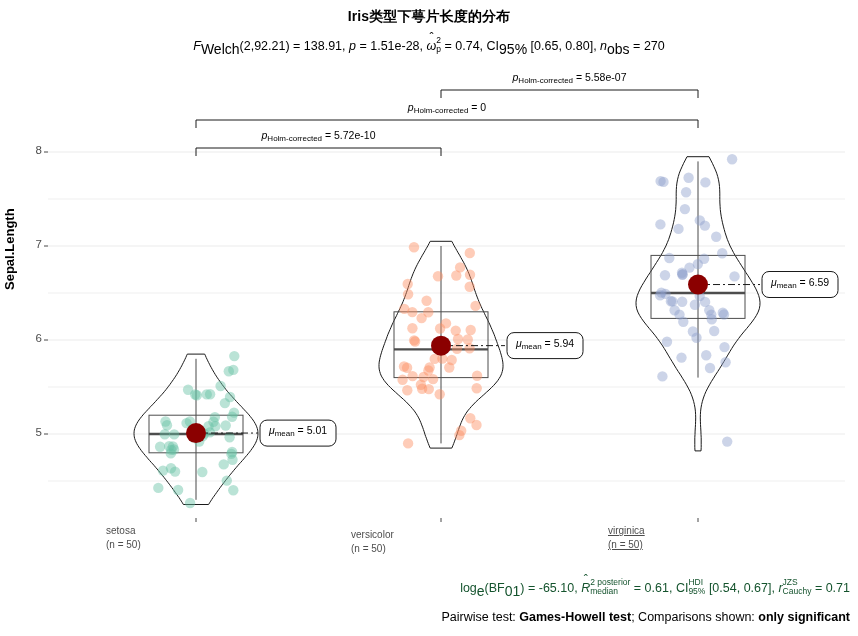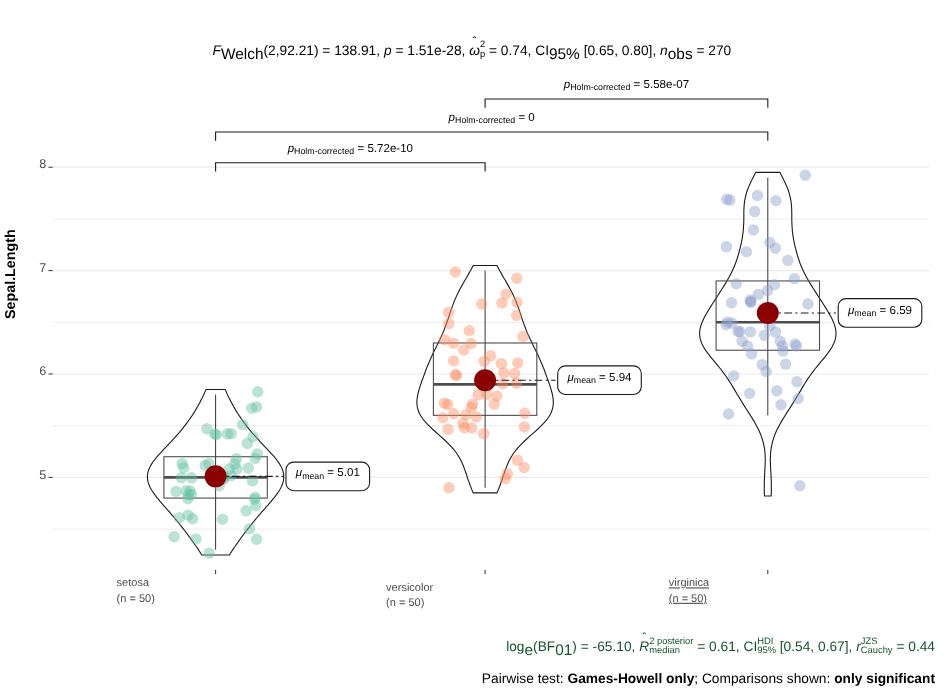--- a/index.html
+++ b/index.html
@@ -111,20 +111,21 @@
   .supsub span { display: block; }
   .hat { position: relative; display: inline-block; }
   .hat .hatmark { position: absolute; left: 50%; top: -0.72em;
                   transform: translateX(-50%); font-size: 0.95em; }
 </style>
 </head>
 <body>
 
 <div id="root">
 
+  <div class="title">Iris类型下萼片长度的分布</div>
 
   <div class="subtitle">
     <span class="mi">F</span><span class="sub">Welch</span><span>(2,92.21) = 138.91,</span>
     <span class="mi">p</span>
     <span>= 1.51e-28,</span>
     <span class="hat"><span class="hatmark">̂</span><span class="mi">ω</span></span><span class="supsub"><span>2</span><span>p</span></span>
     <span>= 0.74,</span>
     <span>CI</span><span class="sub">95%</span>
     <span>[0.65, 0.80],</span>
     <span class="mi">n</span><span class="sub">obs</span>
@@ -345,25 +346,25 @@
       </g>
     </svg>
 
   <div class="caption">
     <span>log</span><span class="sub">e</span><span>(BF</span><span class="sub">01</span><span>) = -65.10,</span>
     <span class="hat"><span class="hatmark">̂</span><span class="mi">R</span></span><span class="supsub"><span>2 posterior</span><span>median</span></span>
     <span>= 0.61,</span>
     <span>CI</span><span class="supsub"><span>HDI</span><span>95%</span></span>
     <span>[0.54, 0.67],</span>
     <span class="mi">r</span><span class="supsub"><span>JZS</span><span>Cauchy</span></span>
-    <span>= 0.44</span>
+    <span>= 0.71</span>
   </div>
 
   <div class="footer">
-    <span>Pairwise test: </span><b>Games-Howell only</b><span>; Comparisons shown: </span><b>only significant</b>
+    <span>Pairwise test: </span><b>Games-Howell test</b><span>; Comparisons shown: </span><b>only significant</b>
   </div>
 
 <div class="ytick" style="left: 22px; top: 144px;">8</div>
     <div class="ytick" style="left: 22px; top: 238px;">7</div>
     <div class="ytick" style="left: 22px; top: 332px;">6</div>
     <div class="ytick" style="left: 22px; top: 426px;">5</div>
     <div class="xtick" style="left: 106px; top: 524px;"><span>setosa</span><br><span>(n = 50)</span></div>
     <div class="xtick" style="left: 351px; top: 528px;"><span>versicolor</span><br><span>(n = 50)</span></div>
     <div class="xtick" style="left: 608px; top: 524px; text-decoration: underline;"><span>virginica</span><br><span>(n = 50)</span></div>
   </div>

